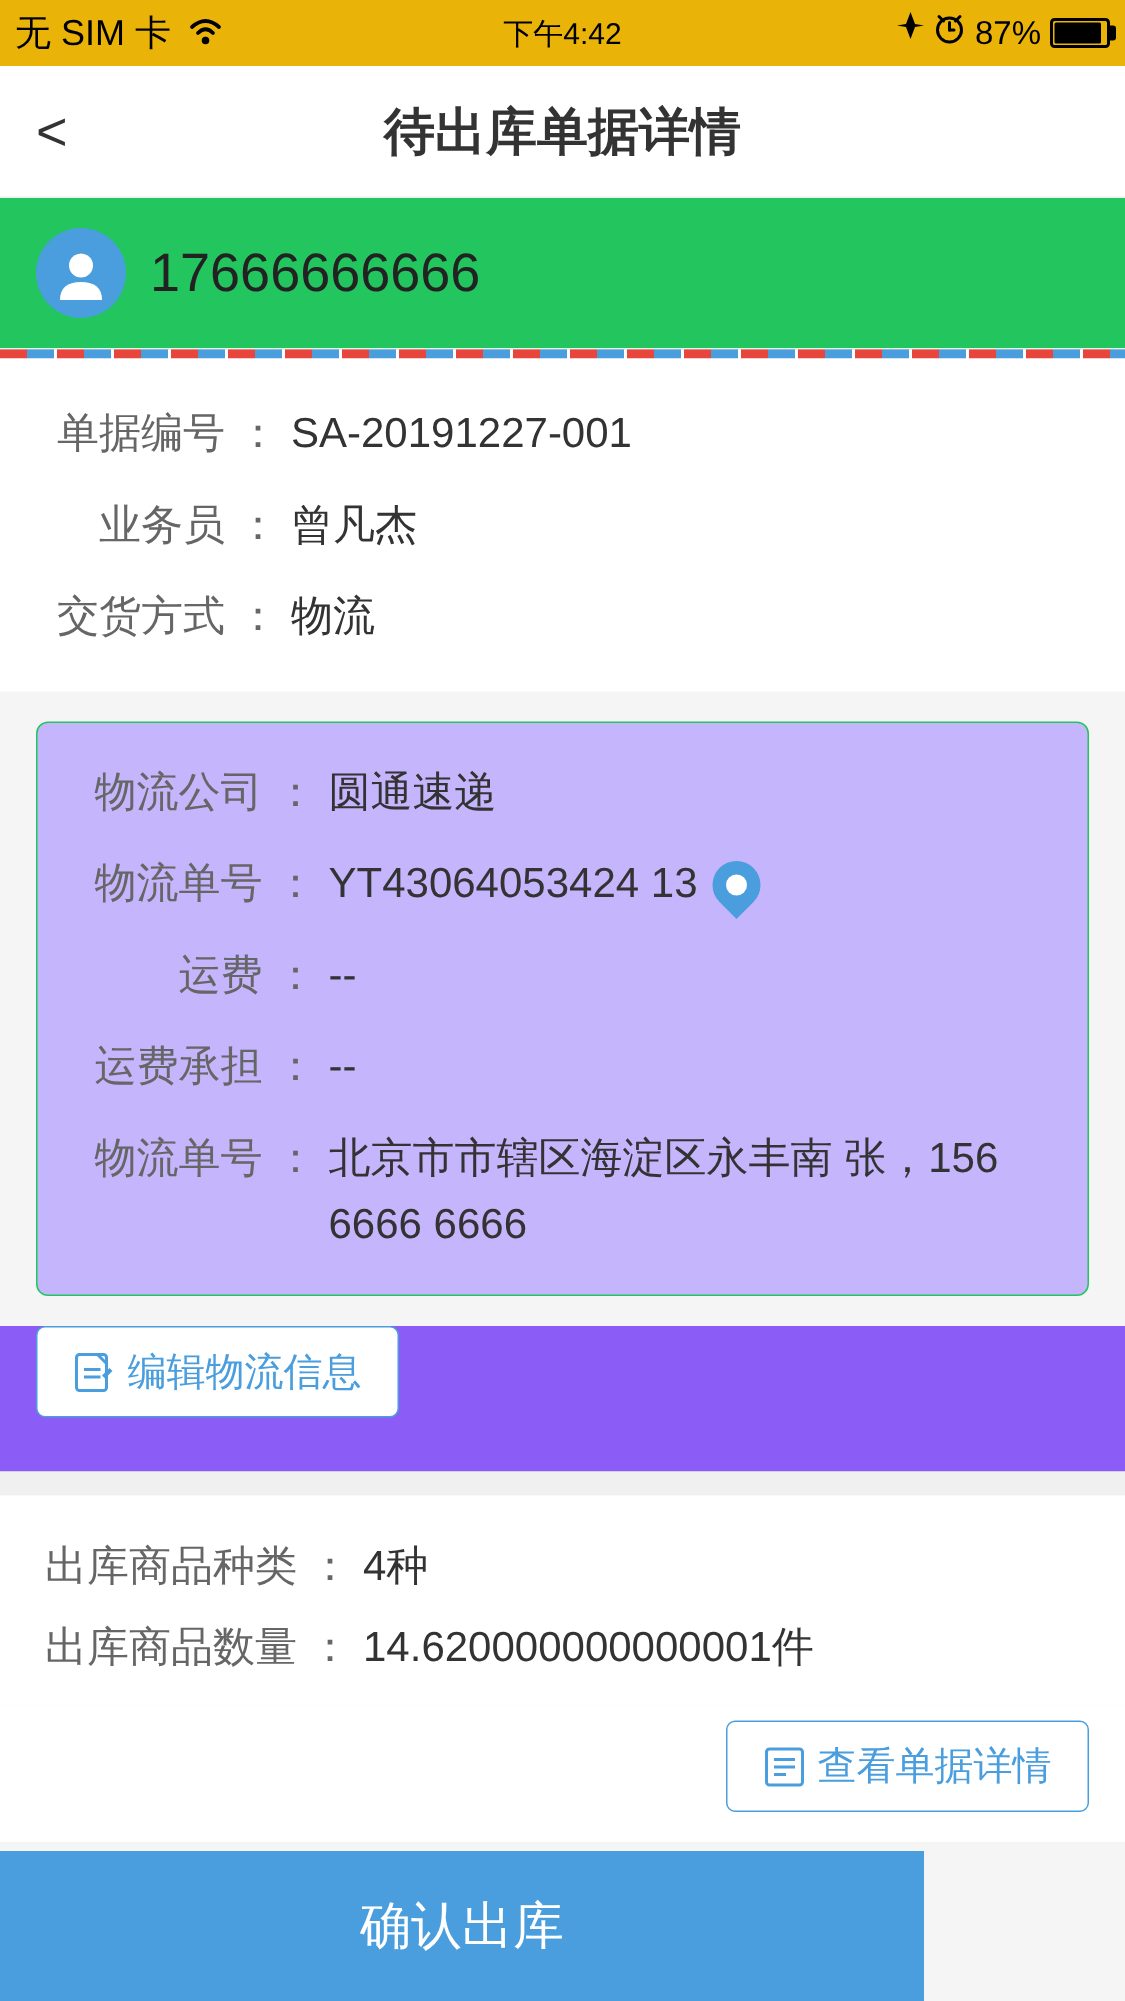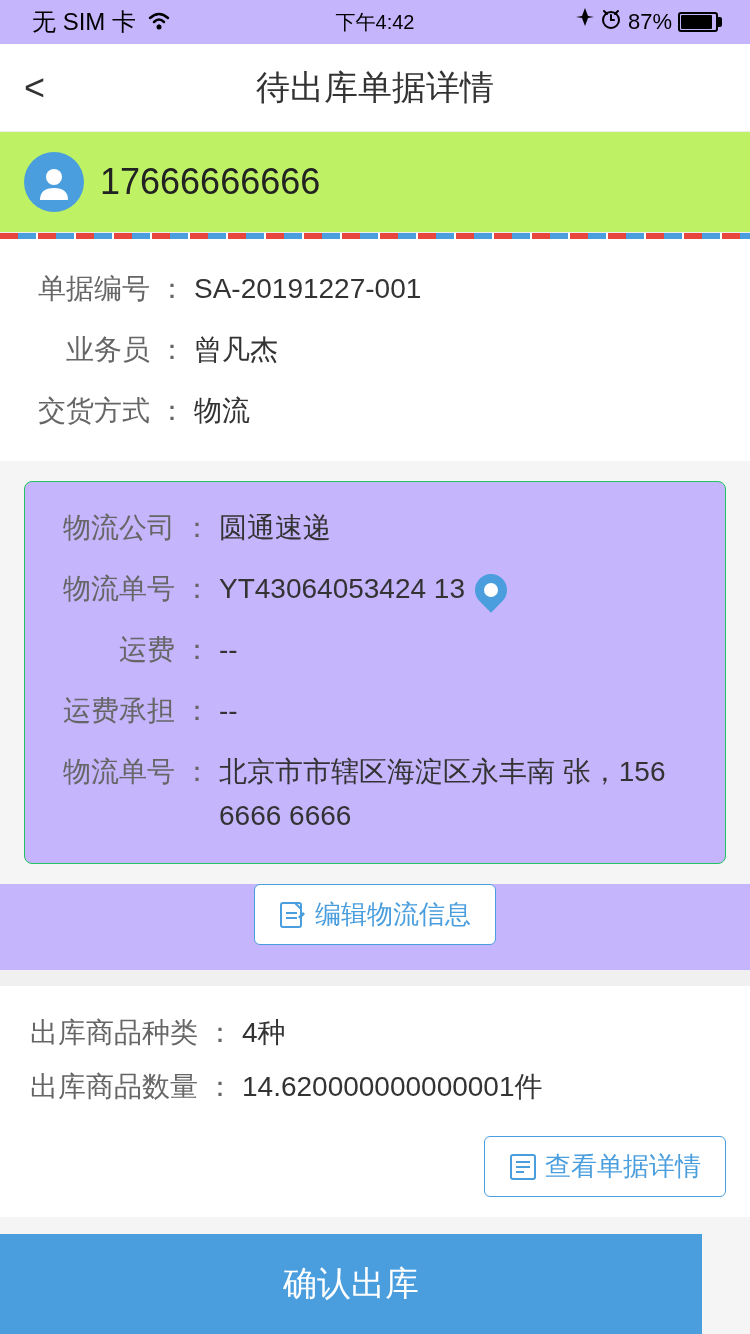--- a/index.html
+++ b/index.html
@@ -11,25 +11,25 @@
       font-family: -apple-system, "PingFang SC", "Helvetica Neue", sans-serif;
       font-size: 28px;
       color: #333;
       position: relative;
     }
 
     
     .status-bar {
       width: 750px;
       height: 44px;
-      background: #c4b5fd;
+      background: #eab308;
       display: flex;
       align-items: center;
       justify-content: space-between;
-      padding: 0 32px;
+      padding: 0 10px;
       font-size: 24px;
       color: #000;
     }
     .status-left { display: flex; align-items: center; gap: 8px; }
     .status-center { font-size: 20px; font-weight: 500; text-align: right; }
     .status-right { display: flex; align-items: center; gap: 6px; font-size: 22px; }
     .battery-icon {
       width: 40px; height: 20px; border: 2px solid #000; border-radius: 3px; position: relative; display: inline-block;
     }
     .battery-icon::after {
@@ -54,27 +54,27 @@
     }
     .nav-back {
       position: absolute;
       left: 24px;
       font-size: 36px;
       color: #333;
       cursor: pointer;
     }
     .nav-title {
       font-size: 34px;
-      font-weight: 400;
+      font-weight: 700;
       color: #333;
     }
 
     
     .customer-header {
-      background: #bef264;
+      background: #22c55e;
       padding: 20px 24px;
       display: flex;
       align-items: center;
       gap: 16px;
       border-bottom: 1px solid #eee;
     }
     .customer-avatar {
       width: 60px; height: 60px;
       background: #4a9ede;
       border-radius: 50%;
@@ -180,23 +180,23 @@
       top: 50%; left: 50%;
       transform: translate(-50%, -50%) rotate(45deg);
       width: 14px; height: 14px;
       background: #fff;
       border-radius: 50%;
     }
 
     
     .edit-logistics-btn {
       display: flex;
-      justify-content: center;
-      padding: 0 24px 25px;
-      background: #c4b5fd;
+      justify-content: flex-start;
+      padding: 0 24px 36px;
+      background: #8b5cf6;
     }
     .btn-outline {
       border: 1px solid #4a9ede;
       border-radius: 6px;
       padding: 12px 24px;
       color: #4a9ede;
       font-size: 26px;
       background: #fff;
       display: flex;
       align-items: center;
@@ -250,21 +250,21 @@
       background: #f5f5f5;
       flex: 1;
       min-height: 200px;
     }
 
     
     .confirm-btn {
       position: fixed;
       bottom: 0;
       left: 0;
-      width: 702px;
+      width: 616px;
       height: 100px;
       background: #4a9ede;
       color: #fff;
       font-size: 34px;
       font-weight: 500;
       border: none;
       cursor: pointer;
       display: flex;
       align-items: center;
       justify-content: center;

